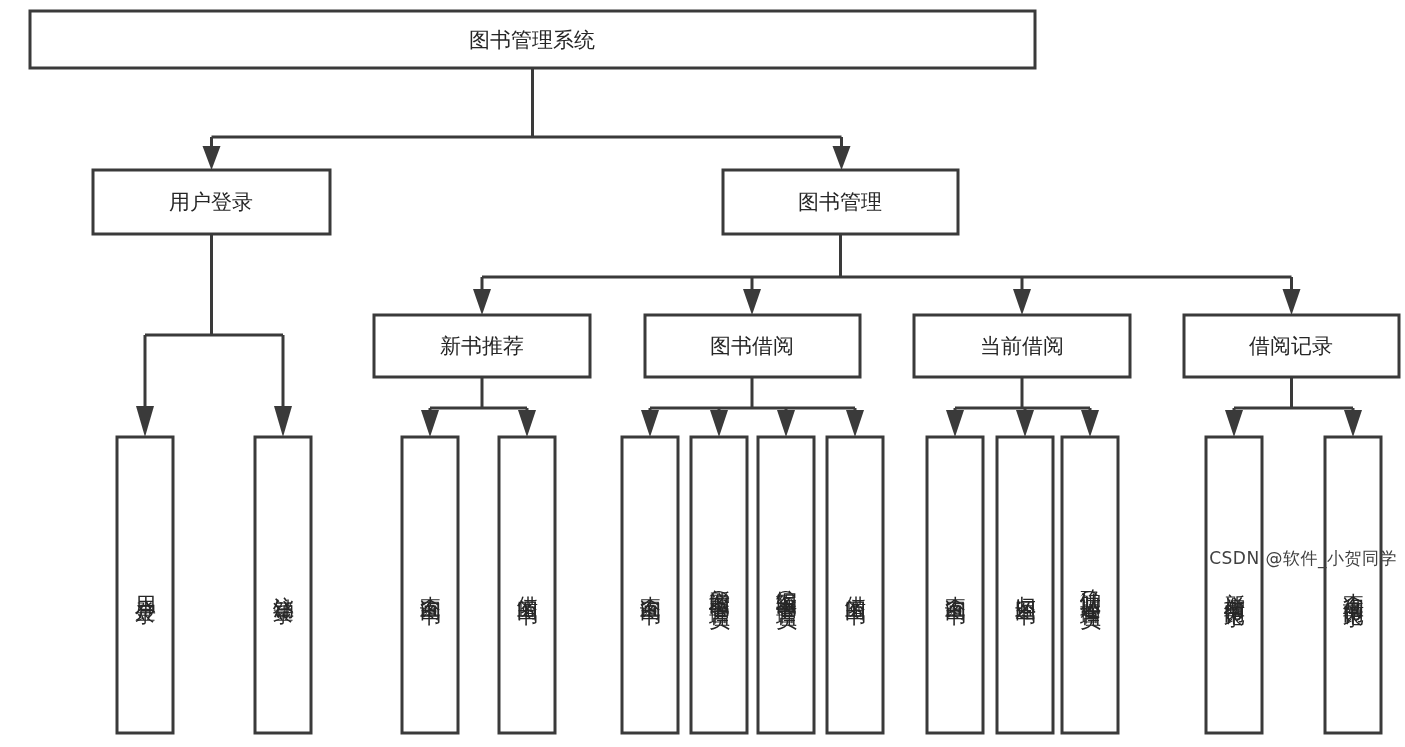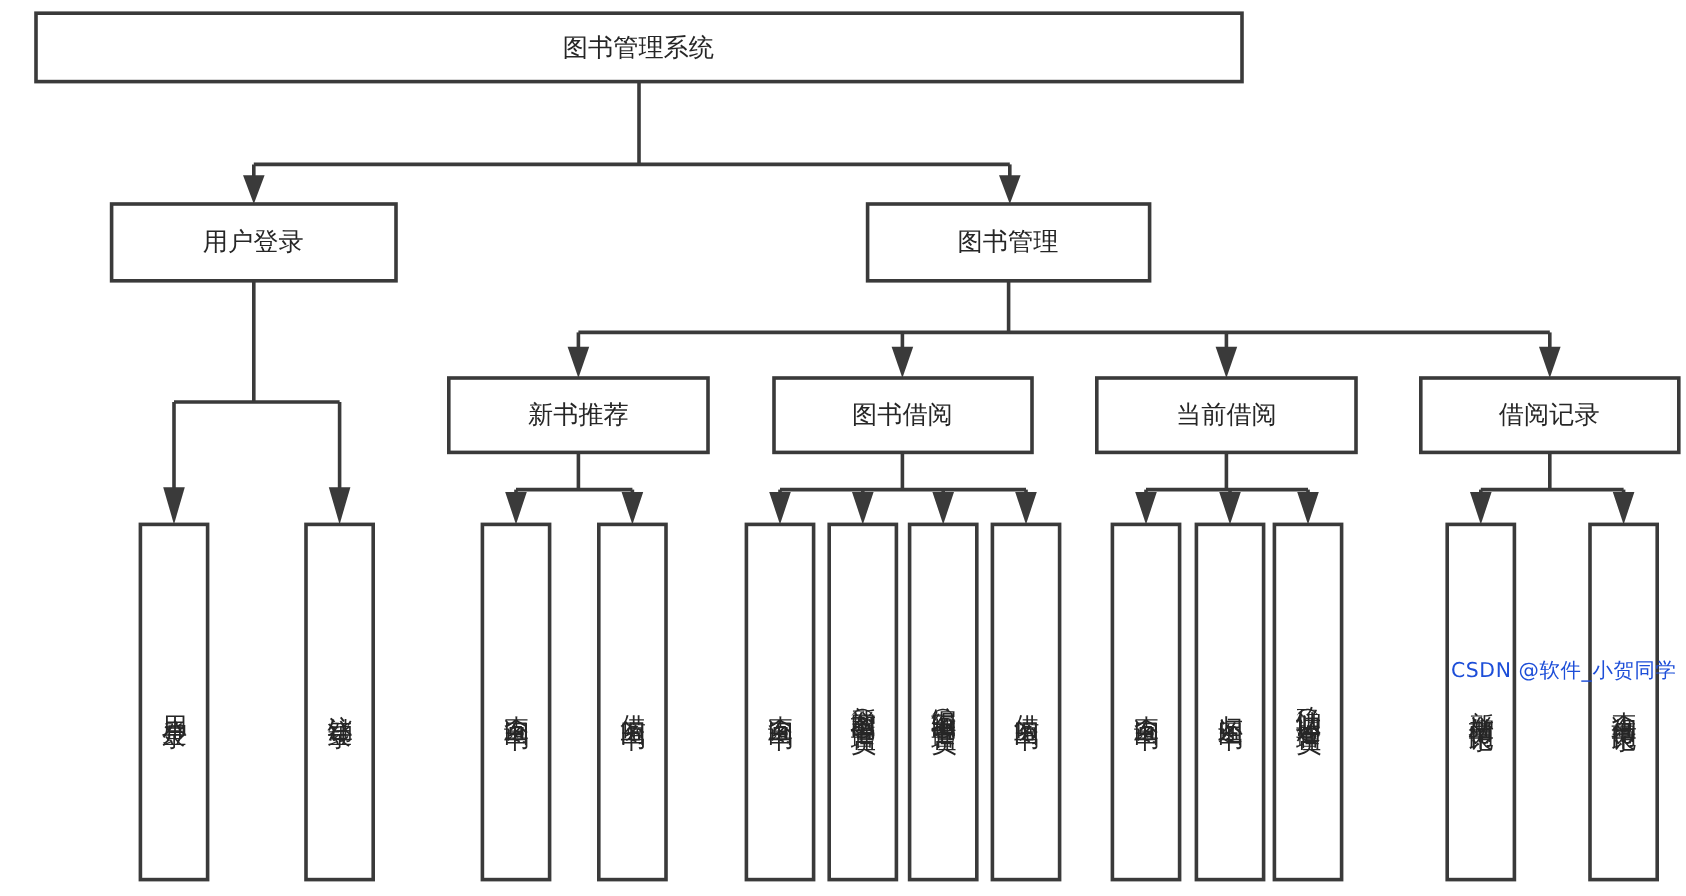--- a/index.html
+++ b/index.html
@@ -66,21 +66,21 @@
     align-items: center;
     justify-content: center;
     pointer-events: none;
   }
   #watermark {
     position: absolute;
     right: 20px;
     bottom: 6px;
     font-family: "DejaVu Sans", "Liberation Sans", sans-serif;
     font-size: 17px;
-    color: #1d4ed8;
+    color: #404040;
     white-space: nowrap;
     letter-spacing: 0.5px;
   }
 </style>
 </head>
 <body>
 
 <div id="diagram-root">
 
   <svg id="flow-svg" viewBox="0 0 1405 747">

